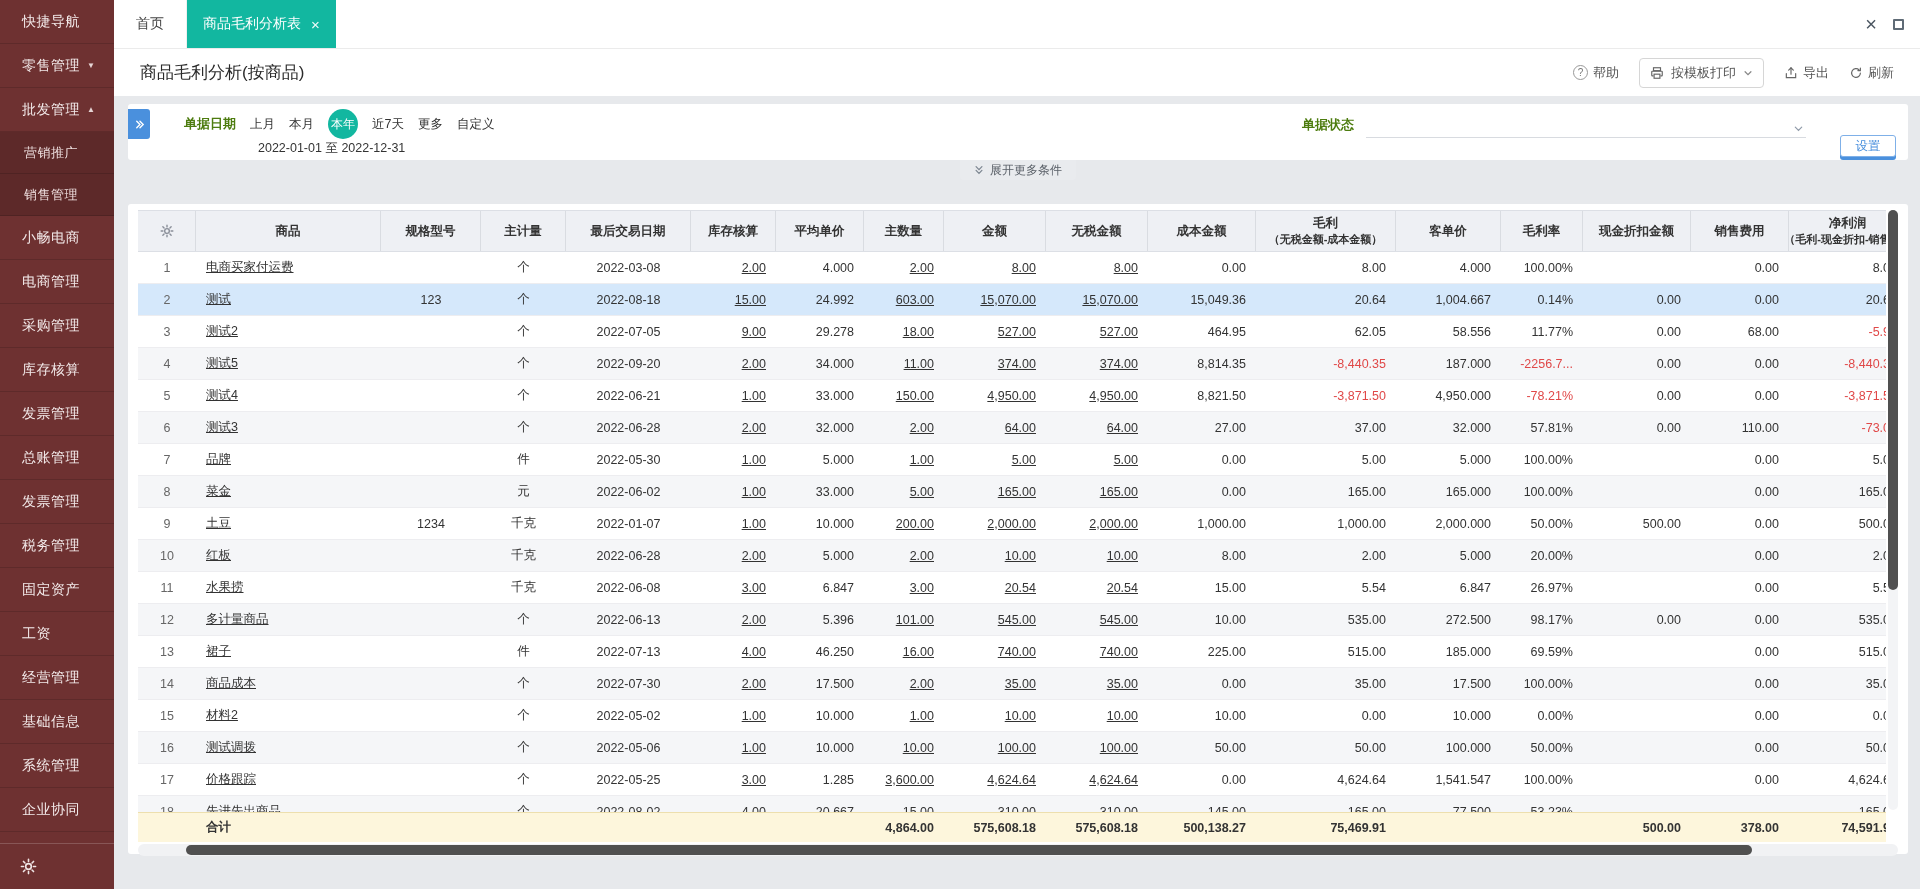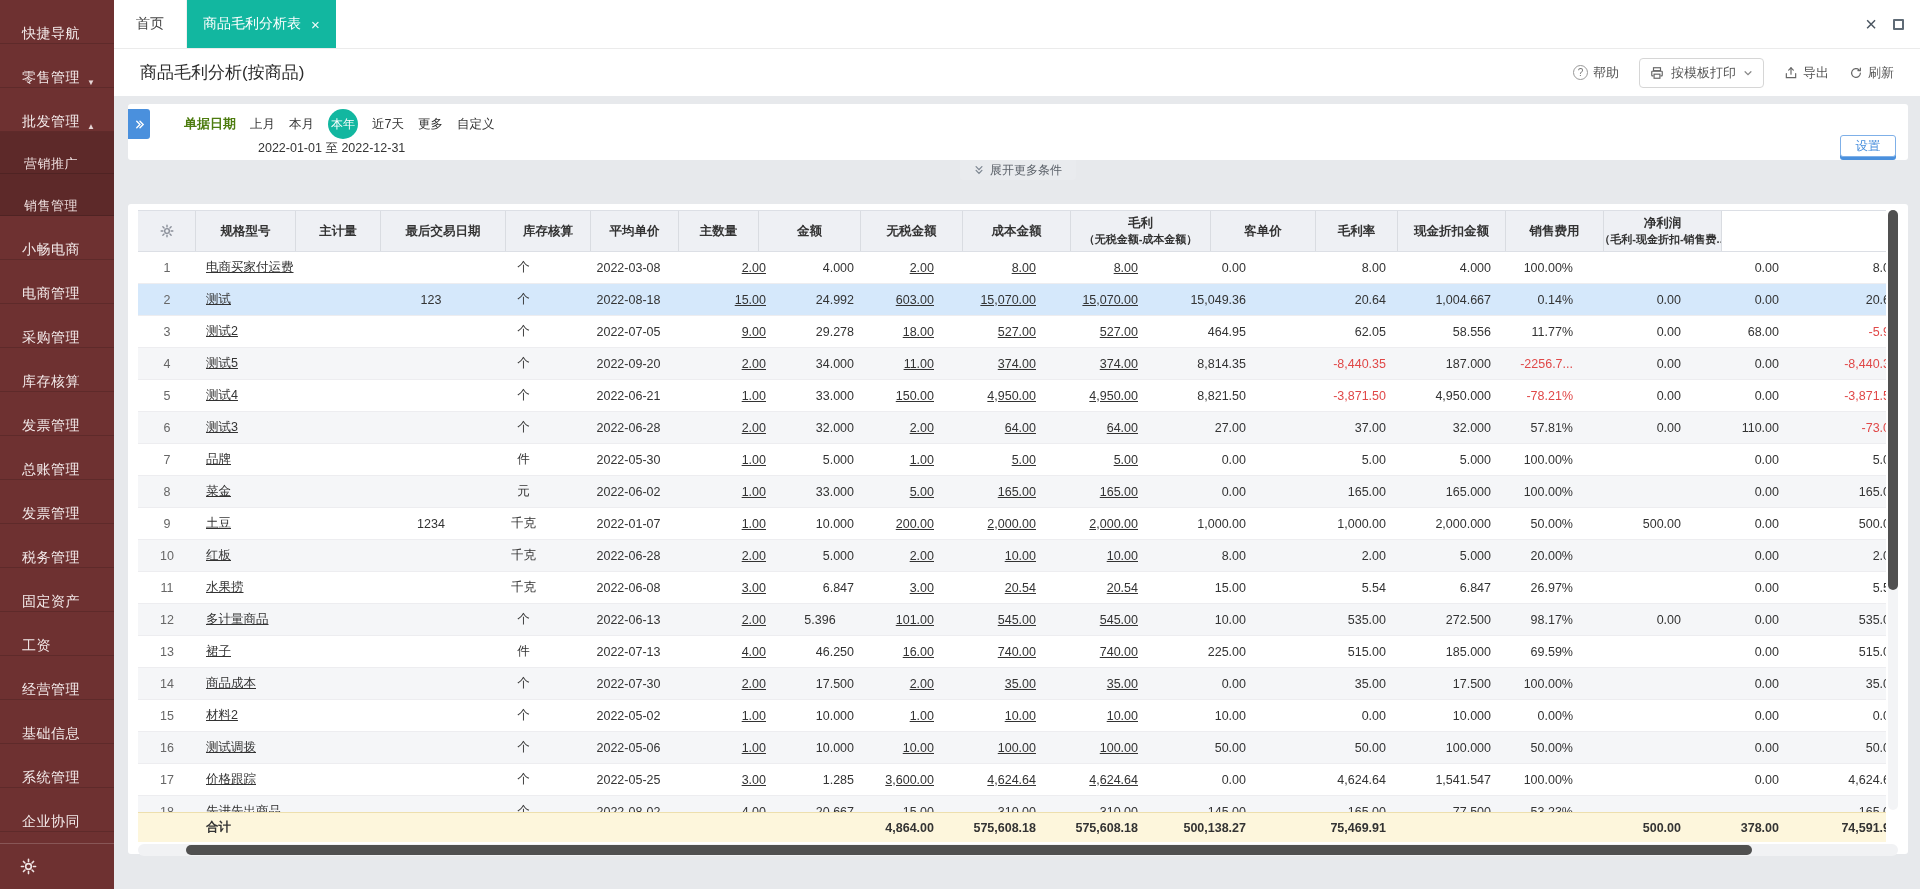--- a/index.html
+++ b/index.html
@@ -8,21 +8,21 @@
     width:1920px; height:889px; overflow:hidden;
     background:#e7e9ec;
     font-family:"Liberation Sans","DejaVu Sans",sans-serif;
     color:#333;
   }
   .app { display:flex; width:1920px; height:889px; }
 
   
   .sidebar { width:114px; min-width:114px; background:#6e3131; display:flex; flex-direction:column; }
   .sb-menu { flex:1; overflow:hidden; }
-  .sb-item { height:44px; display:flex; align-items:flex-end; padding:0 8px 0 22px; font-size:14px;
+  .sb-item { height:44px; display:flex; align-items:center; padding:0 8px 0 22px; font-size:14px;
              color:#f3eaea; border-bottom:1px solid rgba(0,0,0,.14); cursor:pointer; letter-spacing:.5px; }
   .sb-item.sub { background:#5d2929; padding-left:24px; height:42px; font-size:13px; color:#eddddd; }
   .sb-arrow { margin-left:7px; font-size:8px; color:#e6d6d6; }
   .sb-footer { height:46px; border-top:1px solid rgba(255,255,255,.18); display:flex; align-items:center; padding-left:20px; }
 
   
   .main { flex:1; display:flex; flex-direction:column; min-width:0; }
 
   .tabbar { height:49px; background:#fff; display:flex; align-items:stretch; border-bottom:1px solid #ebebeb; }
   .tab-home { padding:0 22px; display:flex; align-items:center; font-size:14px; color:#444;
@@ -254,20 +254,30 @@
                 <span class="date-opt on">本年</span>
                 <span class="date-opt">近7天</span>
                 <span class="date-opt">更多</span>
                 <span class="date-opt">自定义</span>
               </span>
           </div>
           <div class="date-range">2022-01-01 至 2022-12-31</div>
         </div>
 
 
+        <div class="f-sel status">
+          <span class="f-label">单据状态</span>
+          <span class="u-select">
+            <span class="chev">
+              <svg width="11" height="11" viewBox="0 0 24 24" fill="none" stroke="#8f9aa8" stroke-width="2.6" stroke-linecap="round">
+                  <polyline points="5 9 12 16 19 9"></polyline>
+                </svg>
+            </span>
+          </span>
+        </div>
 
         <button class="query-btn">查询</button>
         <button class="settings-btn">设置</button>
       </div>
 
       <div class="expand-more">
         <span>
           <svg width="10" height="10" viewBox="0 0 24 24" fill="none" stroke="#7d8691" stroke-width="3" stroke-linecap="round">
             <polyline points="5 4 12 11 19 4"></polyline>
               <polyline points="5 13 12 20 19 13"></polyline>
@@ -280,20 +290,23 @@
         <div class="tbl-viewport">
           <div class="thead-row">
               <div class="th al-c" style="width: 58px;">
                 <span>
                   <svg width="14" height="14" viewBox="0 0 24 24" fill="none" stroke="#8a8f99" stroke-width="2.4" stroke-linecap="round">
                     <circle cx="12" cy="12" r="4"></circle>
                     <path d="M12 2v3M12 19v3M2 12h3M19 12h3M4.9 4.9l2.1 2.1M17 17l2.1 2.1M19.1 4.9L17 7M7 17l-2.1 2.1"></path>
                   </svg>
                 </span>
               </div>
+              <div class="th" style="width: 185px;">
+                <span>商品</span>
+              </div>
               <div class="th" style="width: 100px;">
                 <span>规格型号</span>
               </div>
               <div class="th" style="width: 85px;">
                 <span>主计量</span>
               </div>
               <div class="th" style="width: 125px;">
                 <span>最后交易日期</span>
               </div>
               <div class="th" style="width: 85px;">
@@ -877,21 +890,21 @@
                 <div class="td al-c" style="width: 100px;"></div>
                 <div class="td al-c" style="width: 85px;">
                   <span class="">个</span>
                 </div>
                 <div class="td al-c" style="width: 125px;">
                   <span class="">2022-06-13</span>
                 </div>
                 <div class="td al-r" style="width: 85px;">
                   <span class="cell-link">2.00</span>
                 </div>
-                <div class="td al-r" style="width: 88px; justify-content: center;">
+                <div class="td al-r" style="width: 88px;">
                   <span class="">5.396</span>
                 </div>
                 <div class="td al-r" style="width: 80px;">
                   <span class="cell-link">101.00</span>
                 </div>
                 <div class="td al-r" style="width: 102px;">
                   <span class="cell-link">545.00</span>
                 </div>
                 <div class="td al-r" style="width: 102px;">
                   <span class="cell-link">545.00</span>

